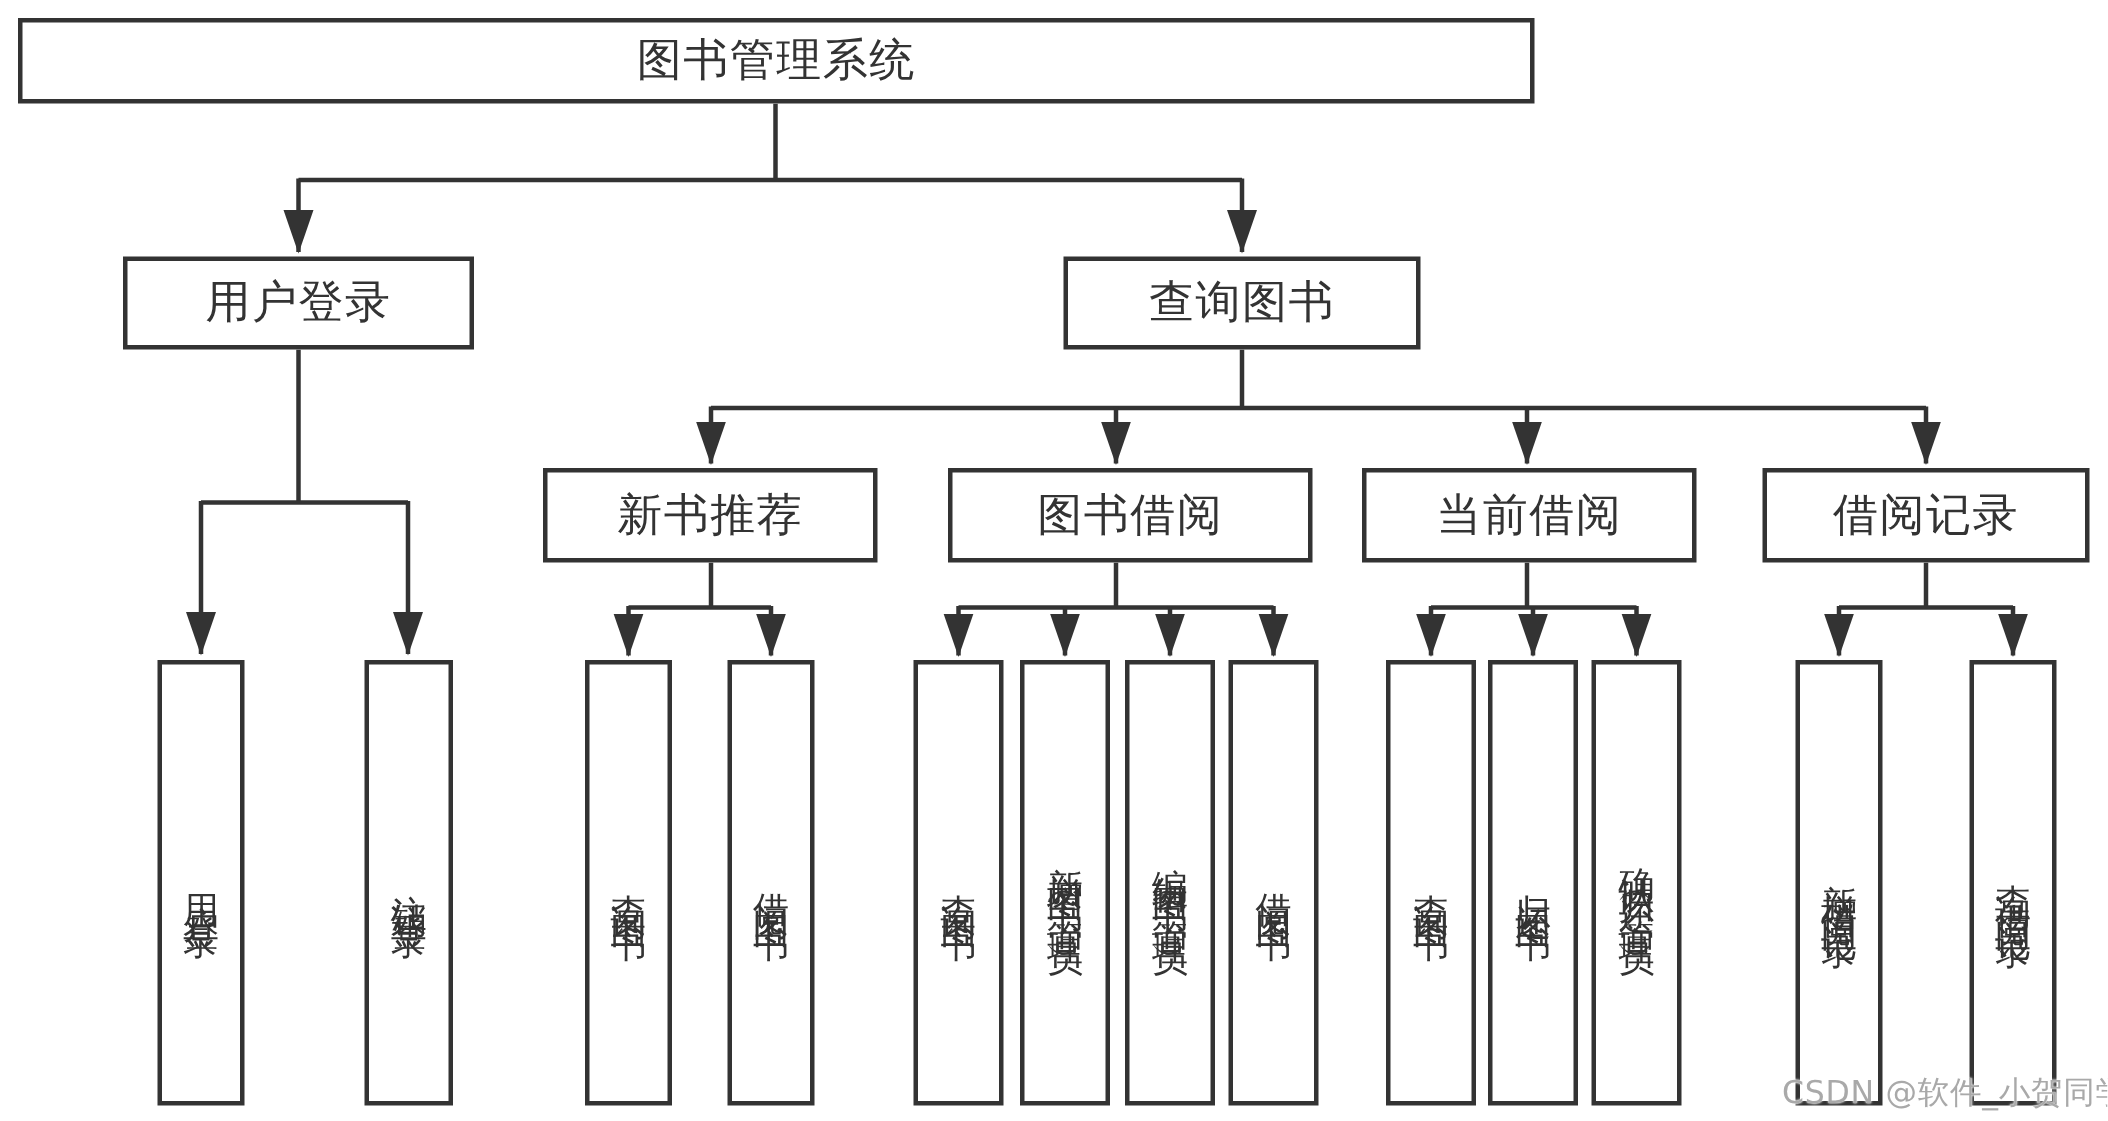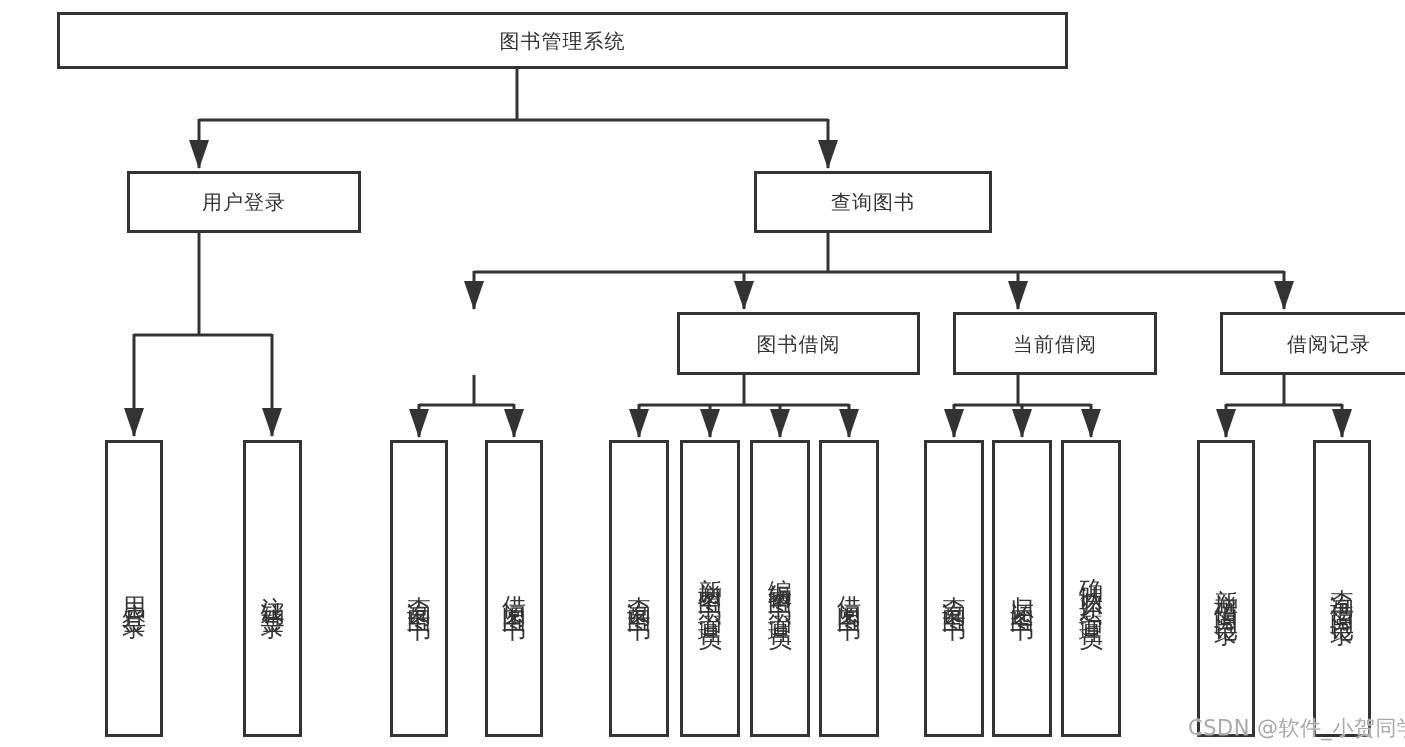--- a/index.html
+++ b/index.html
@@ -15,38 +15,38 @@
     position:absolute;
     box-sizing:border-box;
     border:3px solid #333333;
     background:#ffffff;
     color:#333333;
     display:flex;
     align-items:center;
     justify-content:center;
     text-align:center;
   }
-  .h{font-size:20px;letter-spacing:1px;line-height:1;margin-left:45px;}
+  .h{font-size:30px;letter-spacing:1px;line-height:1;}
   .v{
     writing-mode:vertical-rl;
     text-orientation:mixed;
     font-size:24px;
     letter-spacing:7px;
     line-height:1;
     padding-top:4px;
   }
   
   .n-root{left:12px;top:12px;width:1011px;height:57px;}
   
   .n-userlogin{left:82px;top:171px;width:234px;height:62px;}
   .n-bookmgmt{left:709px;top:171px;width:238px;height:62px;}
   
   .n-newbook{left:362px;top:312px;width:223px;height:63px;}
   .n-borrow{left:632px;top:312px;width:243px;height:63px;}
-  .n-current{left:908px;top:312px;width:204px;height:63px;}
+  .n-current{left:908px;top:312px;width:223px;height:63px;}
   .n-record{left:1175px;top:312px;width:218px;height:63px;}
   
   .col{top:440px;height:297px;}
   .n-a1{left:105px;width:58px;}
   .n-a2{left:243px;width:59px;}
   .n-b1{left:390px;width:58px;}
   .n-b2{left:485px;width:58px;}
   .n-c1{left:609px;width:60px;}
   .n-c2{left:680px;width:60px;}
   .n-c3{left:750px;width:60px;}
@@ -118,20 +118,21 @@
     <line x1="1226" y1="405" x2="1342" y2="405"></line>
     <line x1="1226" y1="404" x2="1226" y2="437" marker-end="url(#arrow)"></line>
     <line x1="1342" y1="404" x2="1342" y2="437" marker-end="url(#arrow)"></line>
   </svg>
 
   <div class="node h n-root">图书管理系统</div>
 
   <div class="node h n-userlogin">用户登录</div>
   <div class="node h n-bookmgmt">查询图书</div>
 
+  <div class="node h n-newbook">新书推荐</div>
   <div class="node h n-borrow">图书借阅</div>
   <div class="node h n-current">当前借阅</div>
   <div class="node h n-record">借阅记录</div>
 
   <div class="node v col n-a1">用户登录</div>
   <div class="node v col n-a2">注销登录</div>
 
   <div class="node v col n-b1">查询图书</div>
   <div class="node v col n-b2">借阅图书</div>
 

